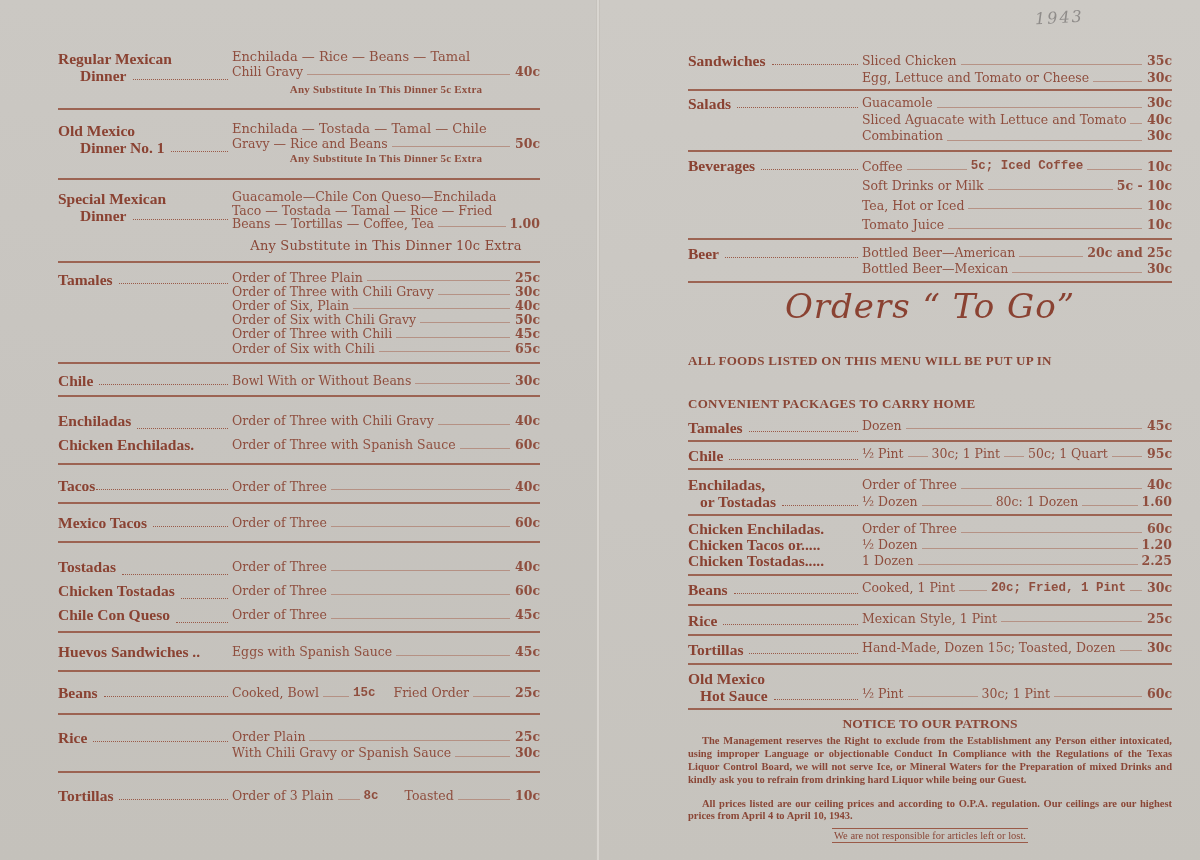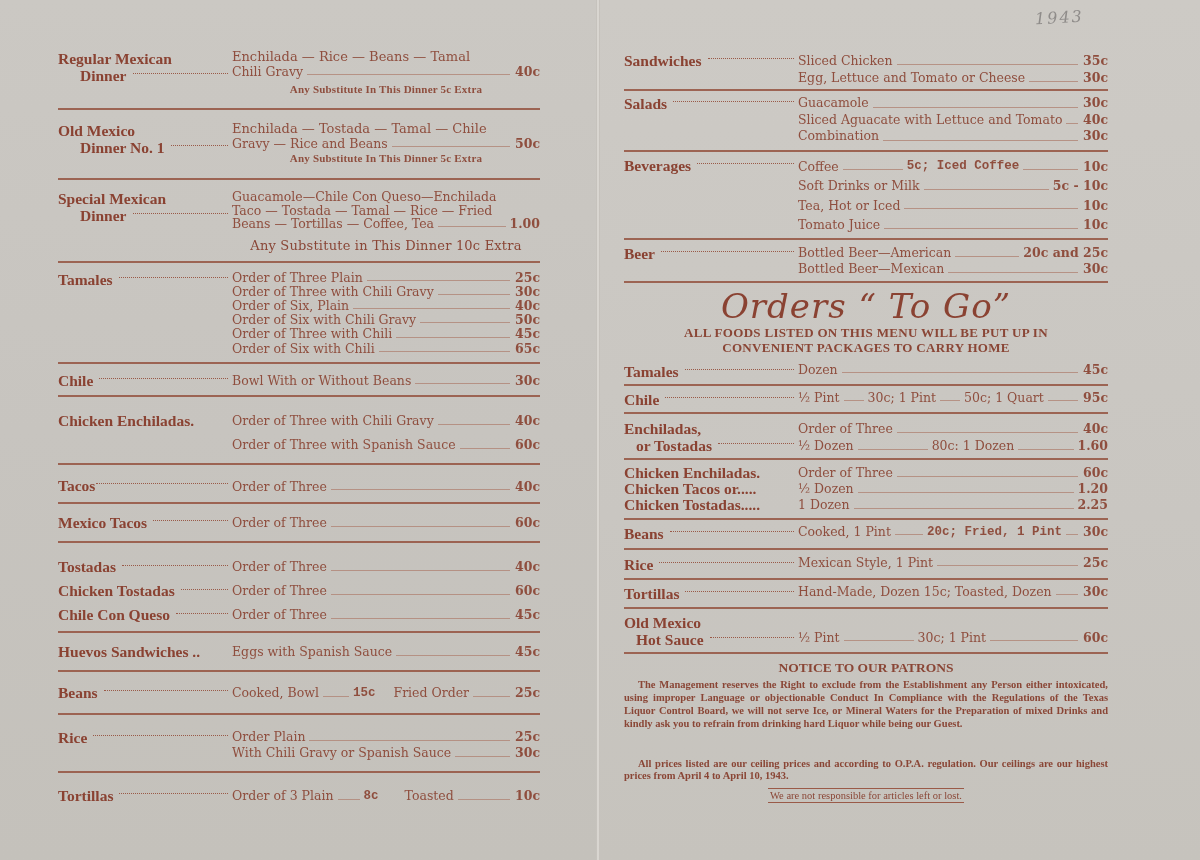--- a/index.html
+++ b/index.html
@@ -16,38 +16,38 @@
   }
   .page.left { left: 0; width: 598px; }
   .page.right { left: 598px; width: 602px; background: linear-gradient(180deg, #cdcac5 0%, #c9c6c1 60%, #c6c3bd 100%); }
   .fold { position: absolute; left: 596px; top: 0; width: 4px; height: 860px;
     background: linear-gradient(90deg, #bdb9b3, #e2dfda 50%, #bdb9b3); }
   .year { position: absolute; left: 1035px; top: 8px; font-family: "DejaVu Serif", serif; font-style: italic;
     color: #8f8c8a; font-size: 16px; letter-spacing: 2px; transform: rotate(-3deg); }
 
   .col { position: absolute; }
   .col.left { left: 58px; width: 482px; top: 50px; }
-  .col.right { left: 624px; width: 484px; top: 52px; }
+  .col.right { left: 688px; width: 484px; top: 52px; }
 
   .sec { display: flex; }
   .cat { width: 174px; flex: 0 0 174px; font-family: "Liberation Serif", serif; font-weight: bold; font-size: 15.5px; line-height: 17px; color: #8a4232; }
-  .cat .ln { display: flex; white-space: nowrap; align-items: center; }
+  .cat .ln { display: flex; white-space: nowrap; }
   .cat .ln.indent { padding-left: 22px; }
   .cat .dots { flex: 1; border-bottom: 1px dotted #9a5a48; margin: 0 4px 4px 6px; min-width: 6px; }
   .items { flex: 1; font-size: 12.5px; line-height: 14.5px; color: #8f4e3e; }
   .row { display: flex; align-items: flex-end; white-space: nowrap; }
   .row .lead { flex: 1; border-bottom: 1px solid #b08576; margin: 0 4px 4px 4px; min-width: 10px; opacity: .8; }
   .row .price { font-weight: bold; text-align: right; min-width: 26px; }
   .row .mid { font-weight: bold; font-family: Liberation Mono, monospace; }
   .note { font-family: "Liberation Serif", serif; font-weight: bold; font-size: 11px; text-align: center; margin-top: 3px; letter-spacing: .2px; }
   .note.big { font-weight: normal; font-size: 13px; font-family: "DejaVu Serif", serif; }
   .rule { height: 2px; background: #94523f; opacity: .85; margin: 0; }
 
   .script { font-family: "DejaVu Serif", serif; font-style: italic; font-size: 34px; text-align: center; color: #8a4232; letter-spacing: 1px; line-height: 38px; }
-  .caps { font-family: "Liberation Serif", serif; font-weight: bold; font-size: 13px; text-align: center; line-height: 15px; letter-spacing: .3px; }
+  .caps { font-family: "Liberation Serif", serif; font-weight: bold; font-size: 13px; line-height: 15px; letter-spacing: .3px; margin-top: 28px; }
   .notice-title { font-family: "Liberation Serif", serif; font-weight: bold; font-size: 13.5px; text-align: center; }
   .notice-body { font-family: "Liberation Serif", serif; font-weight: bold; font-size: 10.5px; line-height: 13px; text-align: justify; text-indent: 14px; }
   .opa { font-family: "Liberation Serif", serif; font-weight: bold; font-size: 10.5px; line-height: 12px; text-align: justify; text-indent: 14px; }
   .resp { font-family: "Liberation Serif", serif; font-size: 10.5px; text-align: center; }
   .resp span { border-top: 1px solid #9a5a48; border-bottom: 1px solid #9a5a48; padding: 1px 2px; }
 </style>
 </head>
 <body>
 
 <div class="page left"></div>
@@ -186,20 +186,24 @@
           <span>Bowl With or Without Beans</span>
           <span class="lead"></span>
           <span class="price">30c</span>
         </div>
     </div>
   </div>
   <div class="rule" style="margin:6px 0 12px"></div>
 
   <div class="sec">
     <div class="cat" style="line-height:24px">
+      <div class="ln">
+          <span>Enchiladas</span>
+          <span class="dots"></span>
+        </div>
       <div class="ln" style="margin-left:0;width:180px">
           <span>Chicken Enchiladas.</span>
         </div>
     </div>
     <div class="items" style="line-height:24px">
       <div class="row">
           <span>Order of Three with Chili Gravy</span>
           <span class="lead" style="margin-bottom:8px"></span>
           <span class="price">40c</span>
         </div>
@@ -637,15 +641,15 @@
           <span>30c; 1 Pint</span>
           <span class="lead"></span>
           <span class="price">60c</span>
         </div>
       </div>
   </div>
   <div class="rule" style="margin:4px 0 6px"></div>
 
   <div class="notice-title">NOTICE TO OUR PATRONS</div>
   <div class="notice-body" style="margin-top:2px">The Management reserves the Right to exclude from the Establishment any Person either intoxicated, using improper Language or objectionable Conduct In Compliance with the Regulations of the Texas Liquor Control Board, we will not serve Ice, or Mineral Waters for the Preparation of mixed Drinks and kindly ask you to refrain from drinking hard Liquor while being our Guest.</div>
-  <div class="opa" style="margin-top:28px">All prices listed are our ceiling prices and according to O.P.A. regulation. Our ceilings are our highest prices from April 4 to April 10, 1943.</div>
+  <div class="opa" style="margin-top:12px">All prices listed are our ceiling prices and according to O.P.A. regulation. Our ceilings are our highest prices from April 4 to April 10, 1943.</div>
   <div class="resp" style="margin-top:8px"><span>We are not responsible for articles left or lost.</span></div>
 </div>
 
 </body></html>

